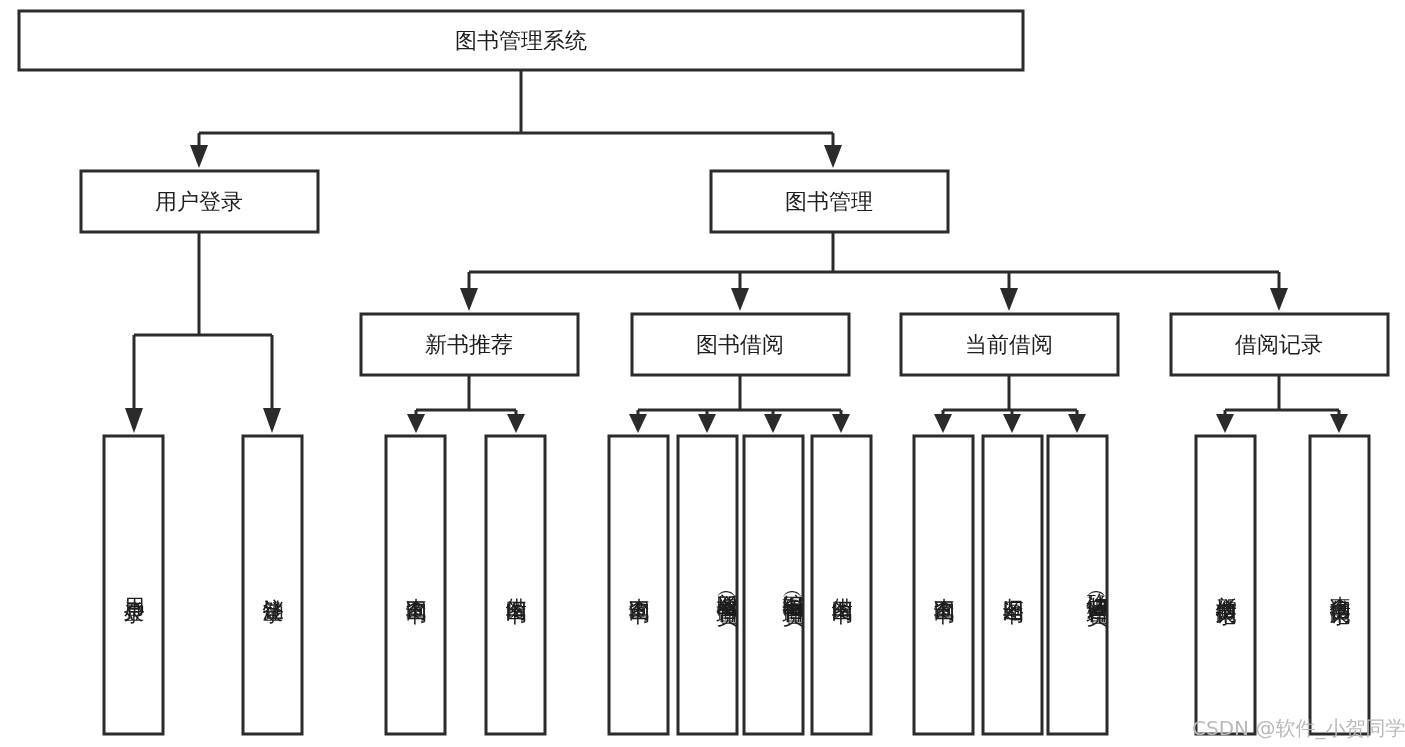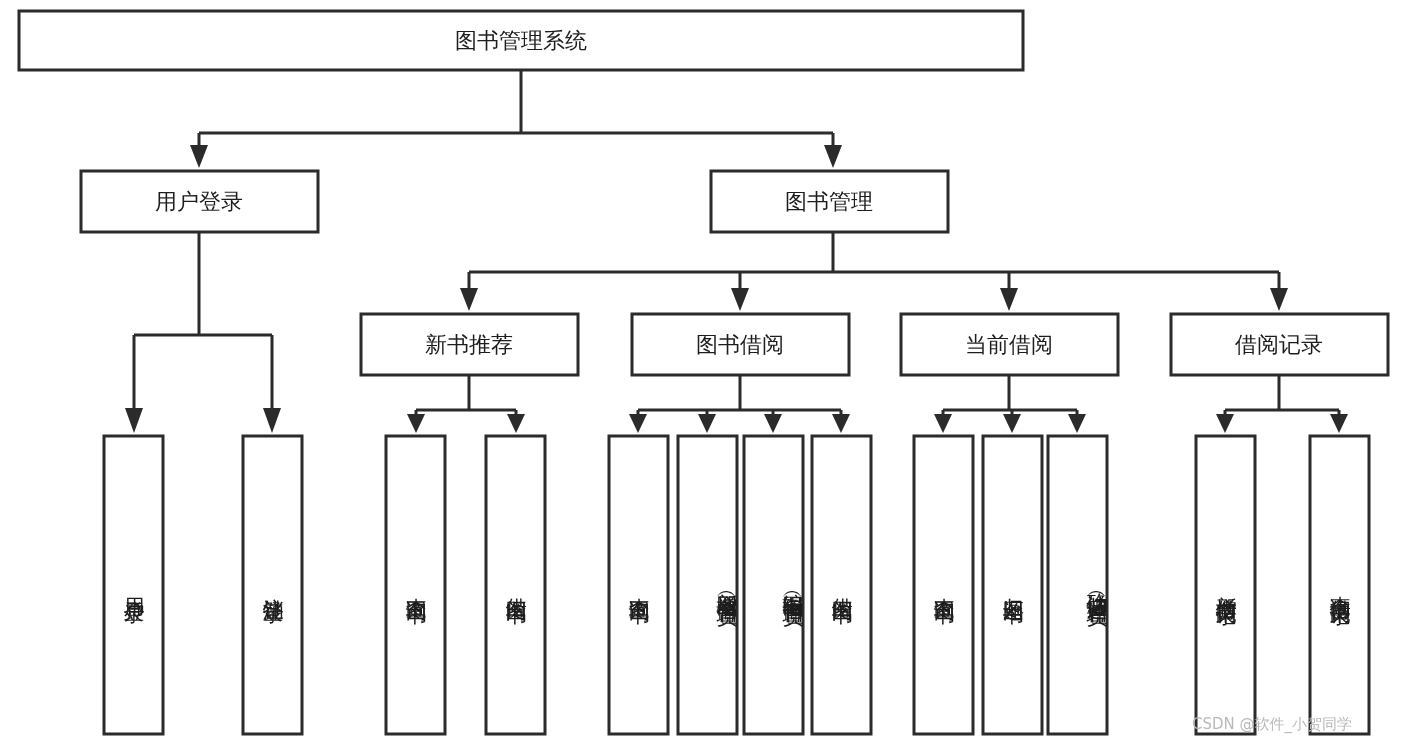--- a/index.html
+++ b/index.html
@@ -60,21 +60,21 @@
     display: flex;
     align-items: center;
     justify-content: center;
     text-align: center;
     pointer-events: none;
     white-space: nowrap;
   }
   .watermark {
     position: absolute;
     font-family: "DejaVu Sans", "Liberation Sans", sans-serif;
-    font-size: 15px;
+    font-size: 20px;
     color: #b9b9b9;
     white-space: nowrap;
   }
 </style>
 </head>
 <body>
 
 <div id="diagram-root">
 
   <svg class="flow" viewBox="0 0 1405 747">

